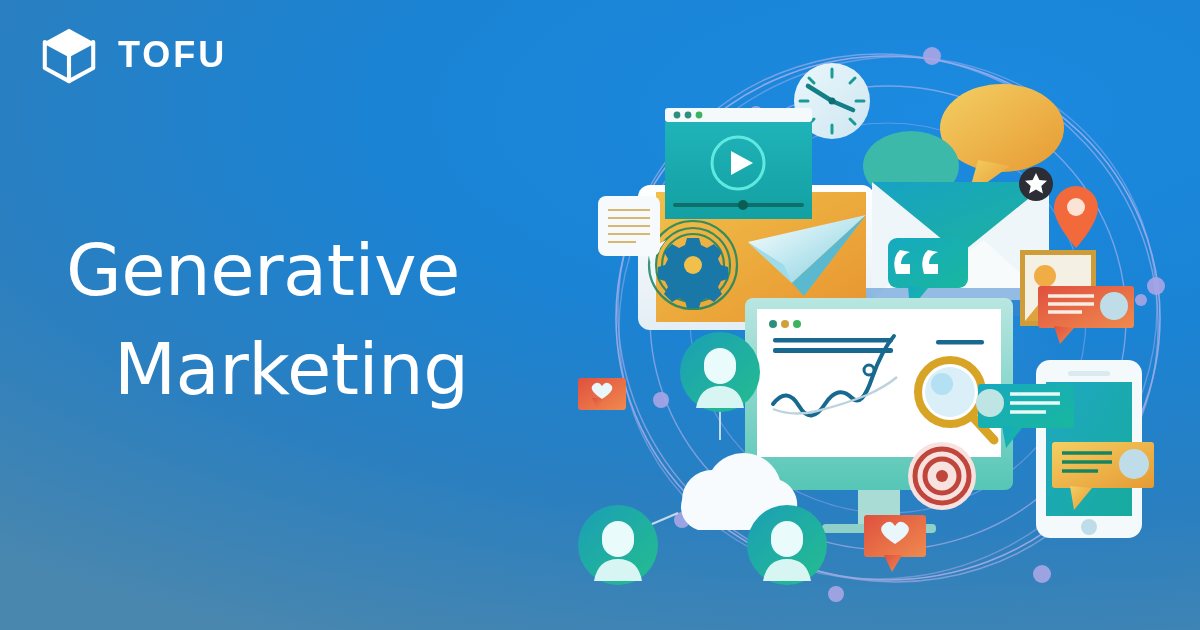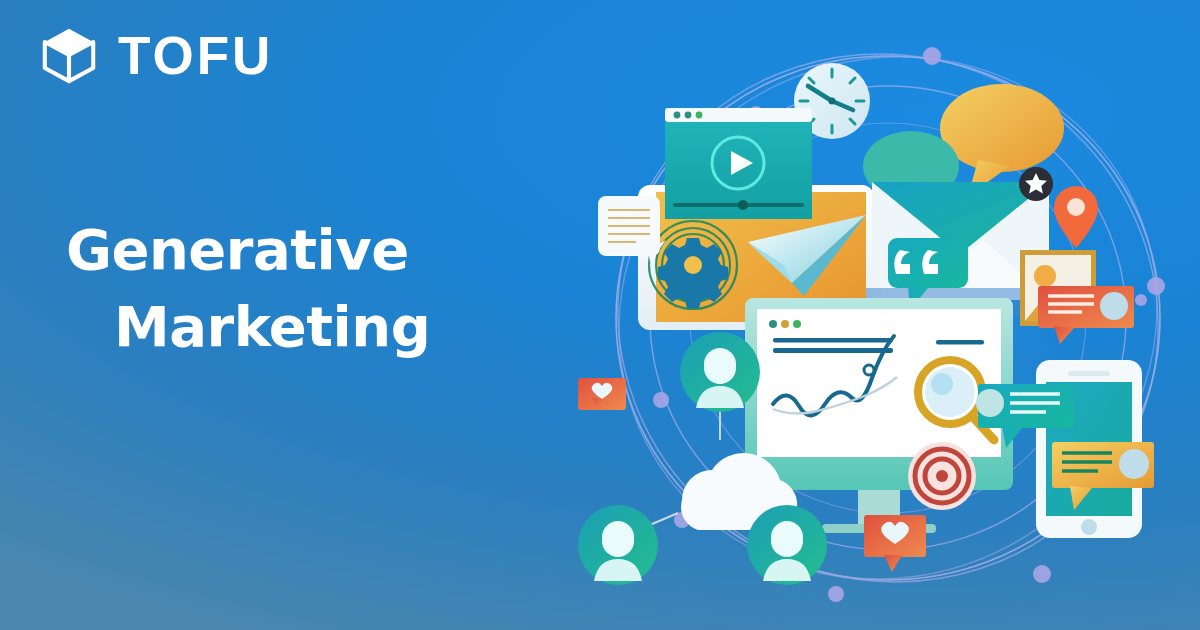--- a/index.html
+++ b/index.html
@@ -11,27 +11,27 @@
   .stage{
     position:relative;width:1200px;height:630px;overflow:hidden;
     background:
       radial-gradient(120% 95% at 78% 18%, #1b8ae0 0%, #1a83d4 38%, #2a7fc0 68%, #4a87ae 100%),
       linear-gradient(200deg,#0f7ed6 0%,#1d80cb 45%,#4d8cb4 100%);
   }
   
   .brand{position:absolute;left:38px;top:24px;display:flex;align-items:center;gap:18px;}
   .cube{width:62px;height:62px;display:block;}
   .wordmark{
-    color:#ffffff;font-size:53px;line-height:1;font-weight:bold;
+    color:#ffffff;font-size:36px;line-height:1;font-weight:bold;
     letter-spacing:3px;font-family:"Liberation Sans",sans-serif;
   }
   
   .headline{
-    position:absolute;left:66px;top:211px;width:560px;
-    color:#ffffff;font-size:56px;line-height:1.38;font-weight:700;
+    position:absolute;left:66px;top:221px;width:560px;
+    color:#ffffff;font-size:72px;line-height:1.38;font-weight:400;
     letter-spacing:-0.5px;font-family:"DejaVu Sans",sans-serif;
   }
   .headline .l1{display:block;}
   .headline .l2{display:block;margin-left:48px;}
   
   .illus{position:absolute;left:570px;top:0;width:630px;height:630px;}
   .illus svg{display:block;width:630px;height:630px;}
 </style>
 </head>
 <body>

